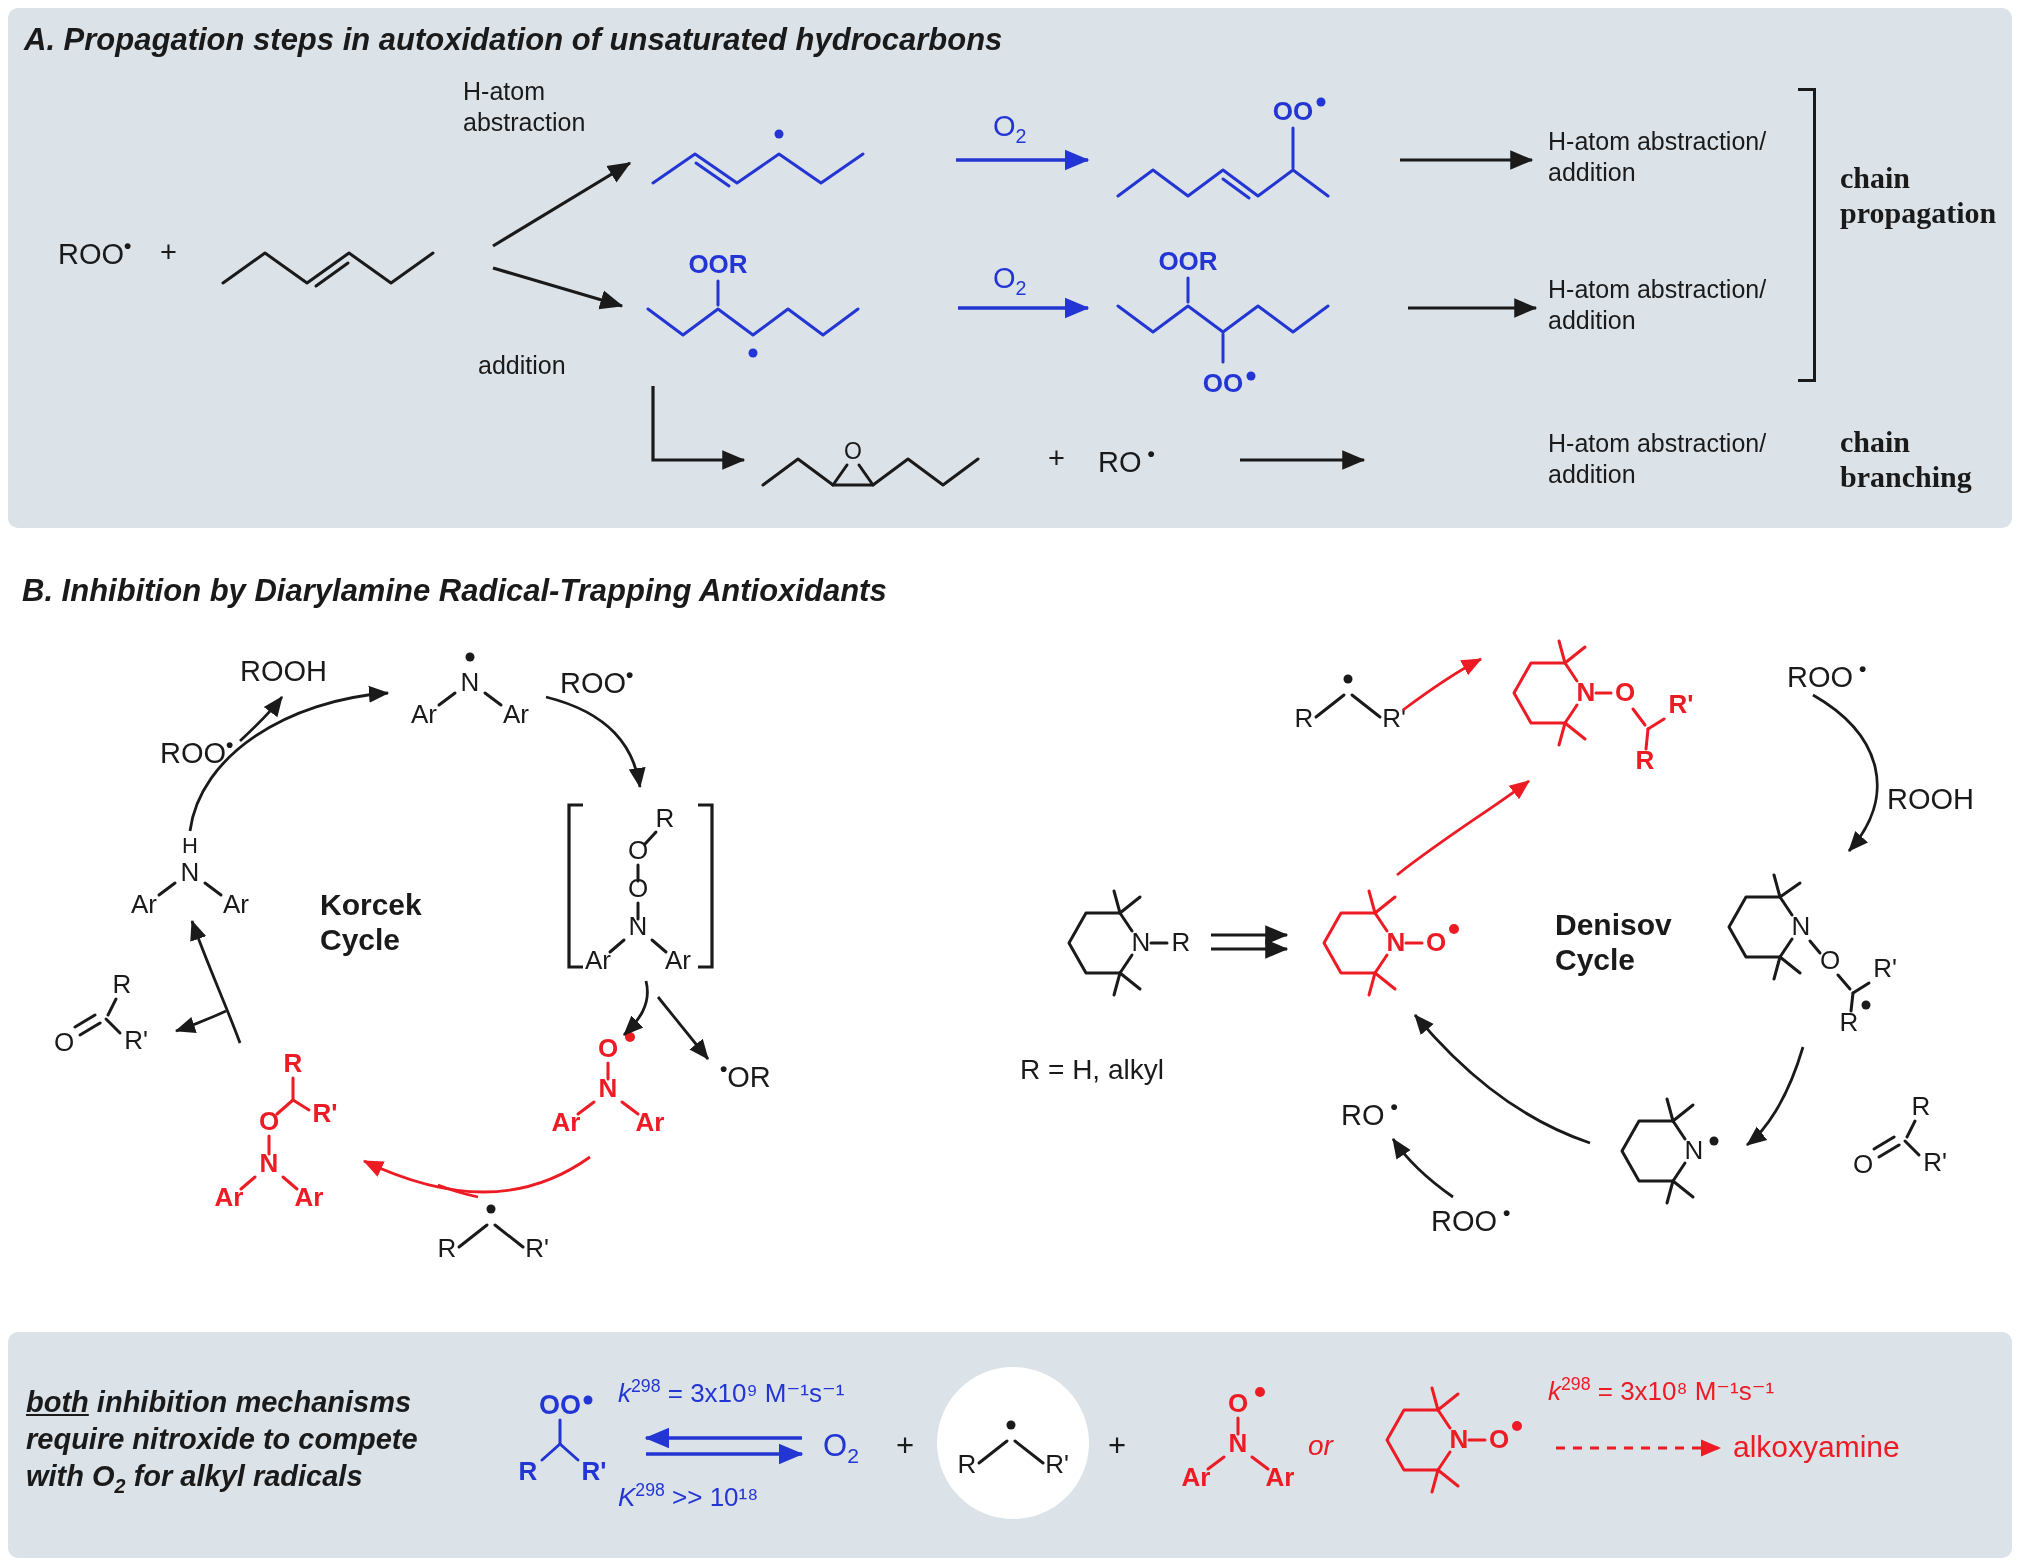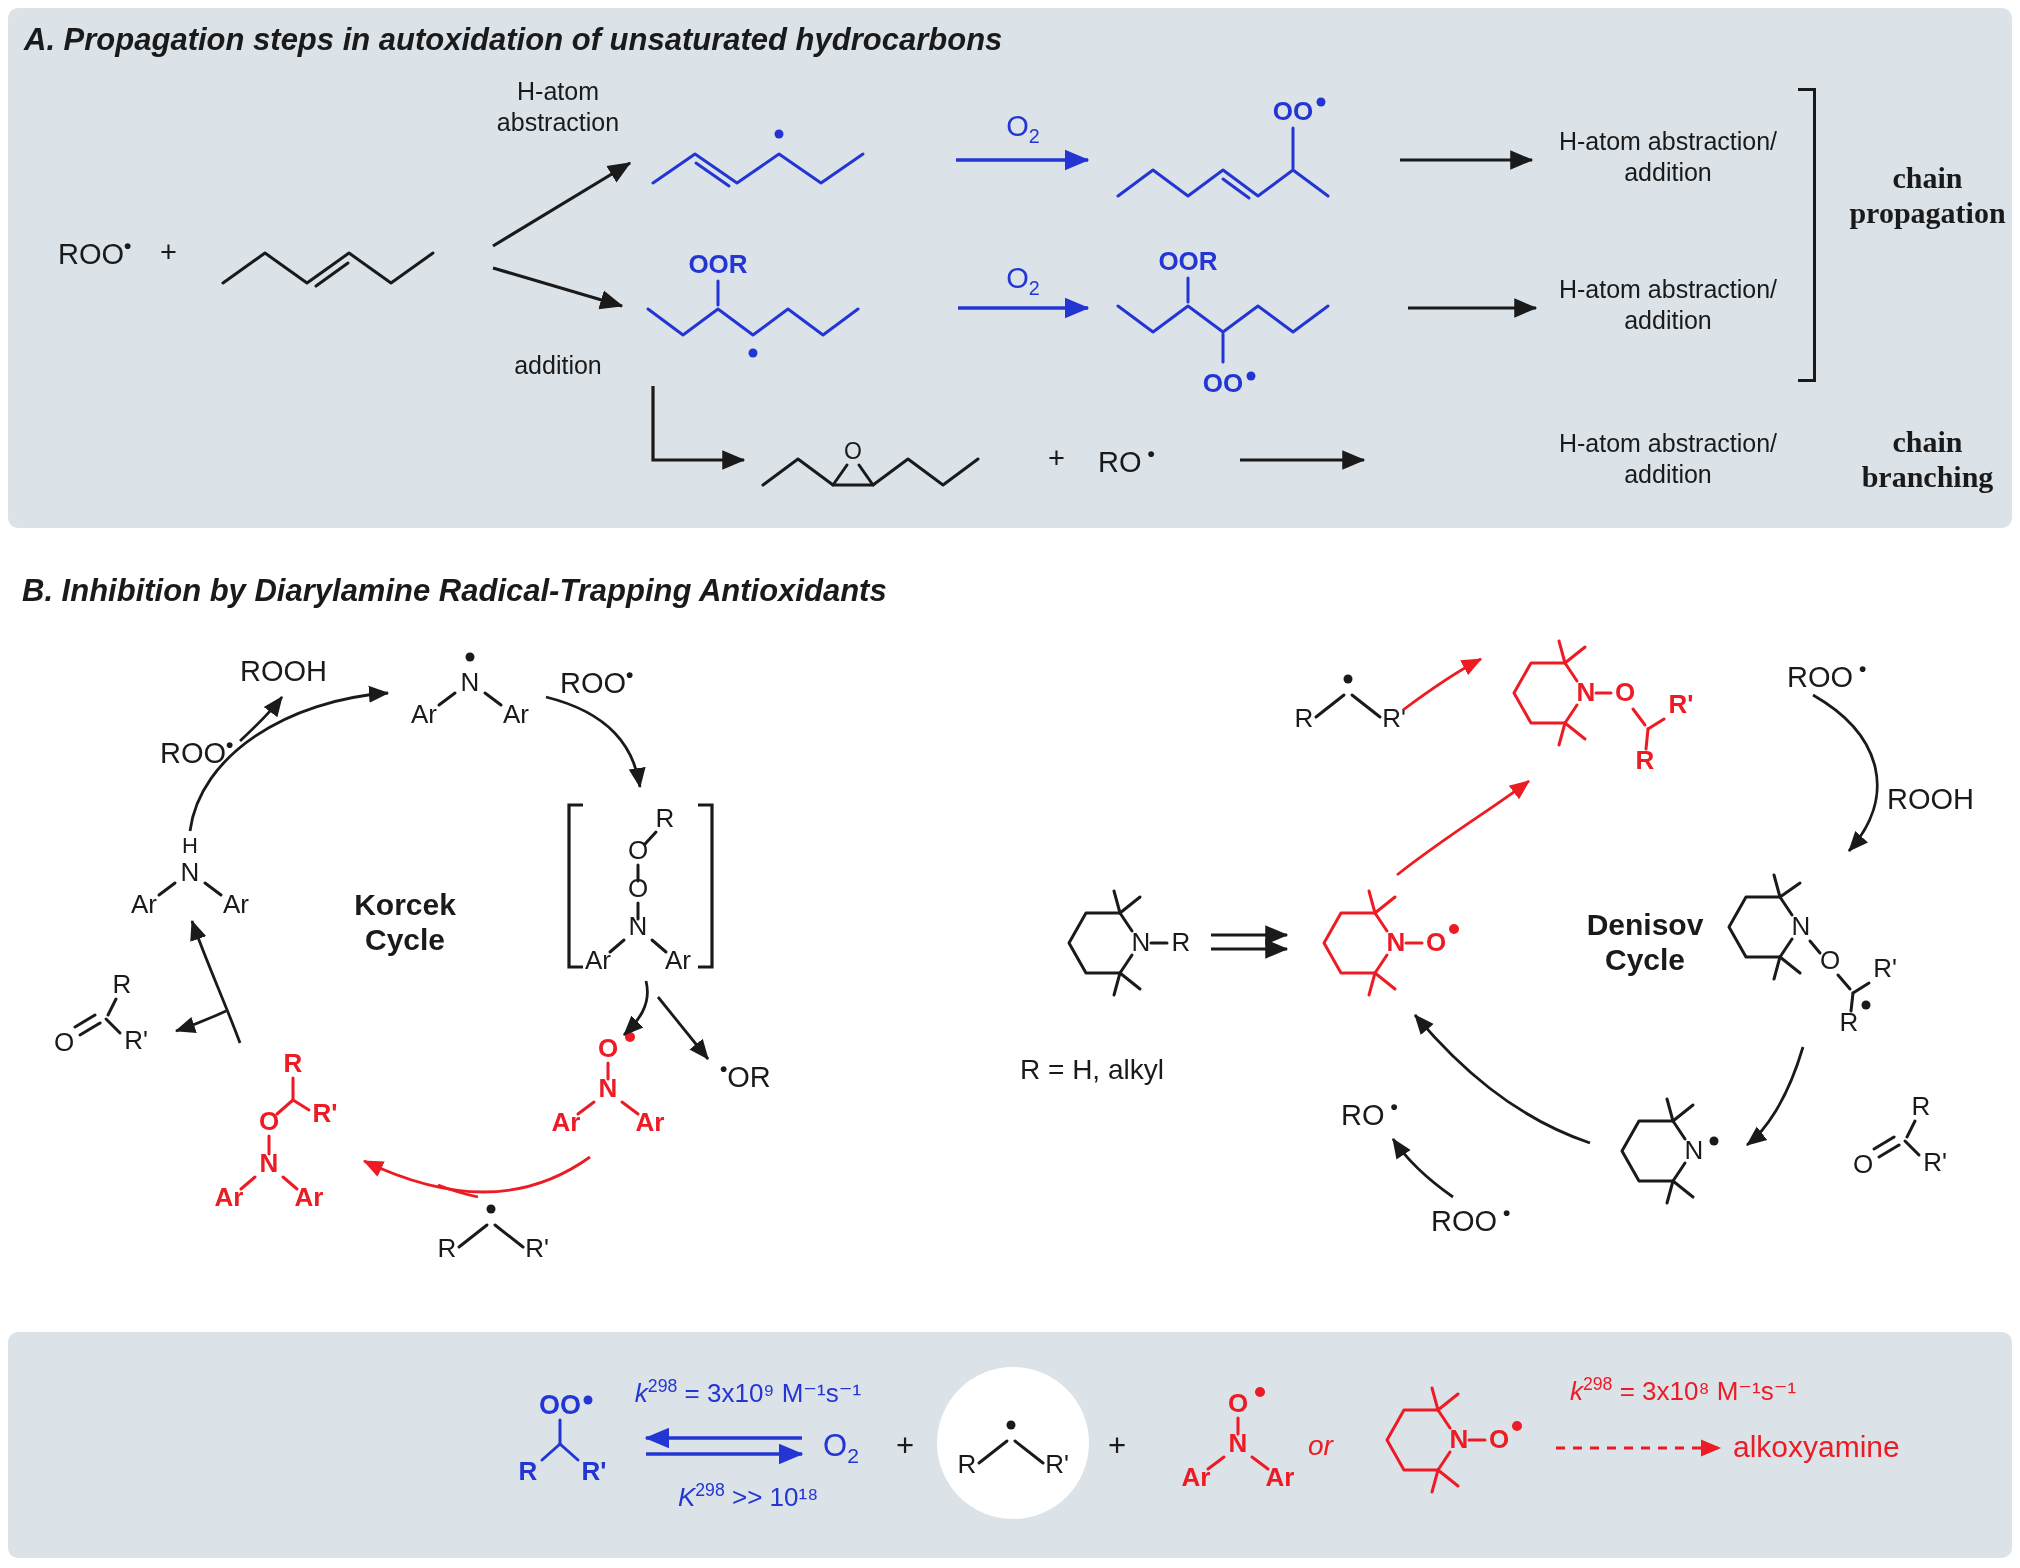--- a/index.html
+++ b/index.html
@@ -7,21 +7,21 @@
   body { position:relative; background:#ffffff; font-family:"Liberation Sans","DejaVu Sans",sans-serif; color:#1a1a1a; overflow:hidden; }
   .abs { position:absolute; }
   .panel-bg { background:#dbe2e8; border-radius:10px; }
   .title { font-size:31px; font-weight:bold; font-style:italic; white-space:nowrap; }
   .lbl { font-size:25px; line-height:1.22; }
   .species { font-size:29px; white-space:nowrap; }
   .species .dot { font-weight:bold; vertical-align:super; font-size:0.72em; }
   .species .dot.sp { margin-left:6px; }
   .cyc { font-size:30px; font-weight:bold; line-height:1.18; }
   .big-b { font-size:30px; font-weight:bold; line-height:1.18;font-family:Liberation Serif, serif; }
-  .ctr { text-align:center; }
+  .ctr { text-align:left; }
   .blue { color:#2336d4; }
   .red { color:#ed1b24; }
   .it { font-style:italic; }
   .bold { font-weight:normal; }
   sub { font-size:0.68em; }
   sup { font-size:0.68em; }
   .statement { font-size:29px; font-weight:bold; font-style:italic; line-height:1.28; }
   .statement u { text-decoration:underline; }
   .bracket { border-top:3px solid #1a1a1a; border-right:3px solid #1a1a1a; border-bottom:3px solid #1a1a1a; }
   svg { overflow:visible; }
@@ -425,20 +425,25 @@
     <path class="arrow-red" d="M452,330 C500,292 550,262 584,236" marker-end="url(#mCr)"></path>
     <path class="arrow-curve" d="M868,150 C938,190 952,252 904,306" marker-end="url(#mC)"></path>
     <path class="arrow-curve" d="M858,502 C842,556 820,586 802,600" marker-end="url(#mC)"></path>
     <path class="arrow-curve" d="M645,598 C568,572 512,520 470,470" marker-end="url(#mC)"></path>
     <path class="arrow-curve" d="M508,652 Q468,624 448,594" marker-end="url(#mC)"></path>
   </svg>
 </div>
 
 <div class="abs panel-bg" style="left:8px;top:1332px;width:2004px;height:226px">
 
+  <div class="abs statement ctr" style="left:18px;top:52px;width:410px">
+    <div><u>both</u><span> inhibition mechanisms</span></div>
+    <div>require nitroxide to compete</div>
+    <div><span>with O</span><sub>2</sub><span> for alkyl radicals</span></div>
+  </div>
 
   <svg class="abs blue-s" style="left:490px;top:56px" width="125" height="115" viewBox="0 0 125 115">
     <text x="62" y="26" style="font-size:27px">OO</text>
     <circle class="dotc" cx="90" cy="12" r="4.5"></circle>
     <g>
       <line class="bond" x1="62" y1="32" x2="62" y2="56"></line>
       <line class="bond" x1="62" y1="56" x2="44" y2="72"></line>
       <line class="bond" x1="62" y1="56" x2="80" y2="72"></line>
     </g>
     <text x="30" y="92">R</text>

